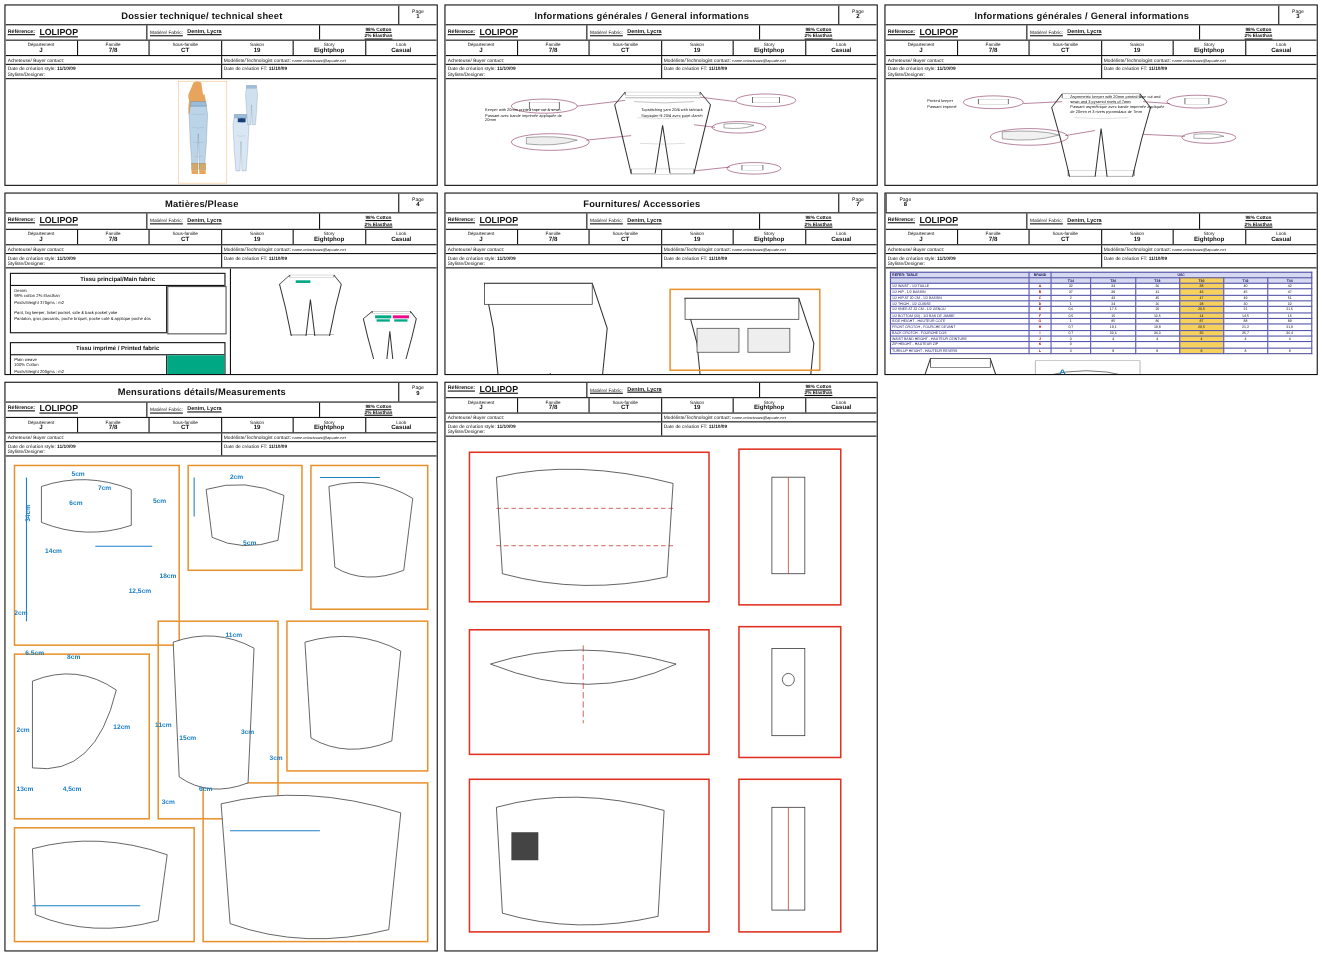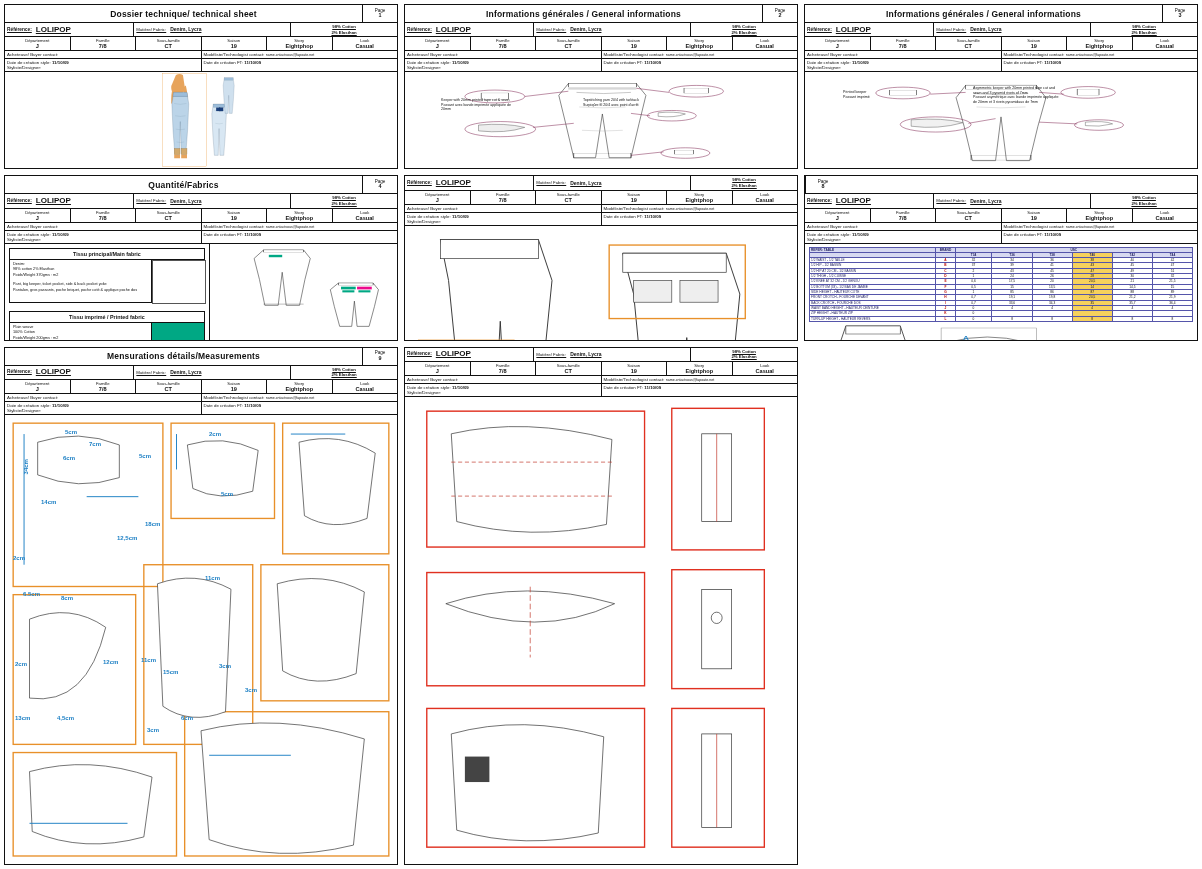--- a/index.html
+++ b/index.html
@@ -372,21 +372,21 @@
 Passant asymétrique avec bande imprimée appliquée de 20mm et 3 rivets pyramidaux de 7mm</div>
       <div class="cap" style="left: 4px; top: 132px; width: 84px; white-space: pre-line;">Asymmetric Pocket 3 differentes fabric cut &amp; sewn parts on PVC and on denim
 Poche asymétrique avec 3 matières différentes partie appliquées en PVC et en denim</div>
       <div class="cap" style="left: 200px; top: 150px; width: 60px; white-space: pre-line;">Pintuck dart
 Pince surpiquée nervure</div>
     </div>
   </div>
 
   <div class="sheet">
     <div class="title-row">
-      <div class="title-main">Quantité/Fabrics</div>
+      <div class="title-main">Matières/Please</div>
       <div class="page-box">
         <span class="pg-lbl">Page</span>
         <span class="pg-num">4</span>
       </div>
     </div>
     <div class="row ref-row">
       <div class="cell ref">
         <span class="lbl">Référence:</span>
         <span class="val">LOLIPOP</span>
       </div>
@@ -497,20 +497,27 @@
           <rect x="98" y="142" width="11" height="9" fill="#00A884"></rect>
           <rect x="110" y="142" width="11" height="9" fill="#EC0A8C"></rect>
           <rect x="99" y="154" width="9" height="7" fill="#00A884"></rect>
           <rect x="111" y="154" width="9" height="7" fill="#00A884"></rect>
         </svg>
       </div>
     </div>
   </div>
 
   <div class="sheet">
+    <div class="title-row">
+      <div class="title-main">Fournitures/ Accessories</div>
+      <div class="page-box">
+        <span class="pg-lbl">Page</span>
+        <span class="pg-num">7</span>
+      </div>
+    </div>
     <div class="row ref-row">
       <div class="cell ref">
         <span class="lbl">Référence:</span>
         <span class="val">LOLIPOP</span>
       </div>
       <div class="cell mat">
         <span class="lbl">Matière/ Fabric:</span>
         <span class="val sm">Denim, Lycra</span>
       </div>
       <div class="cell comp" style="white-space: pre-line;">98% Cotton

